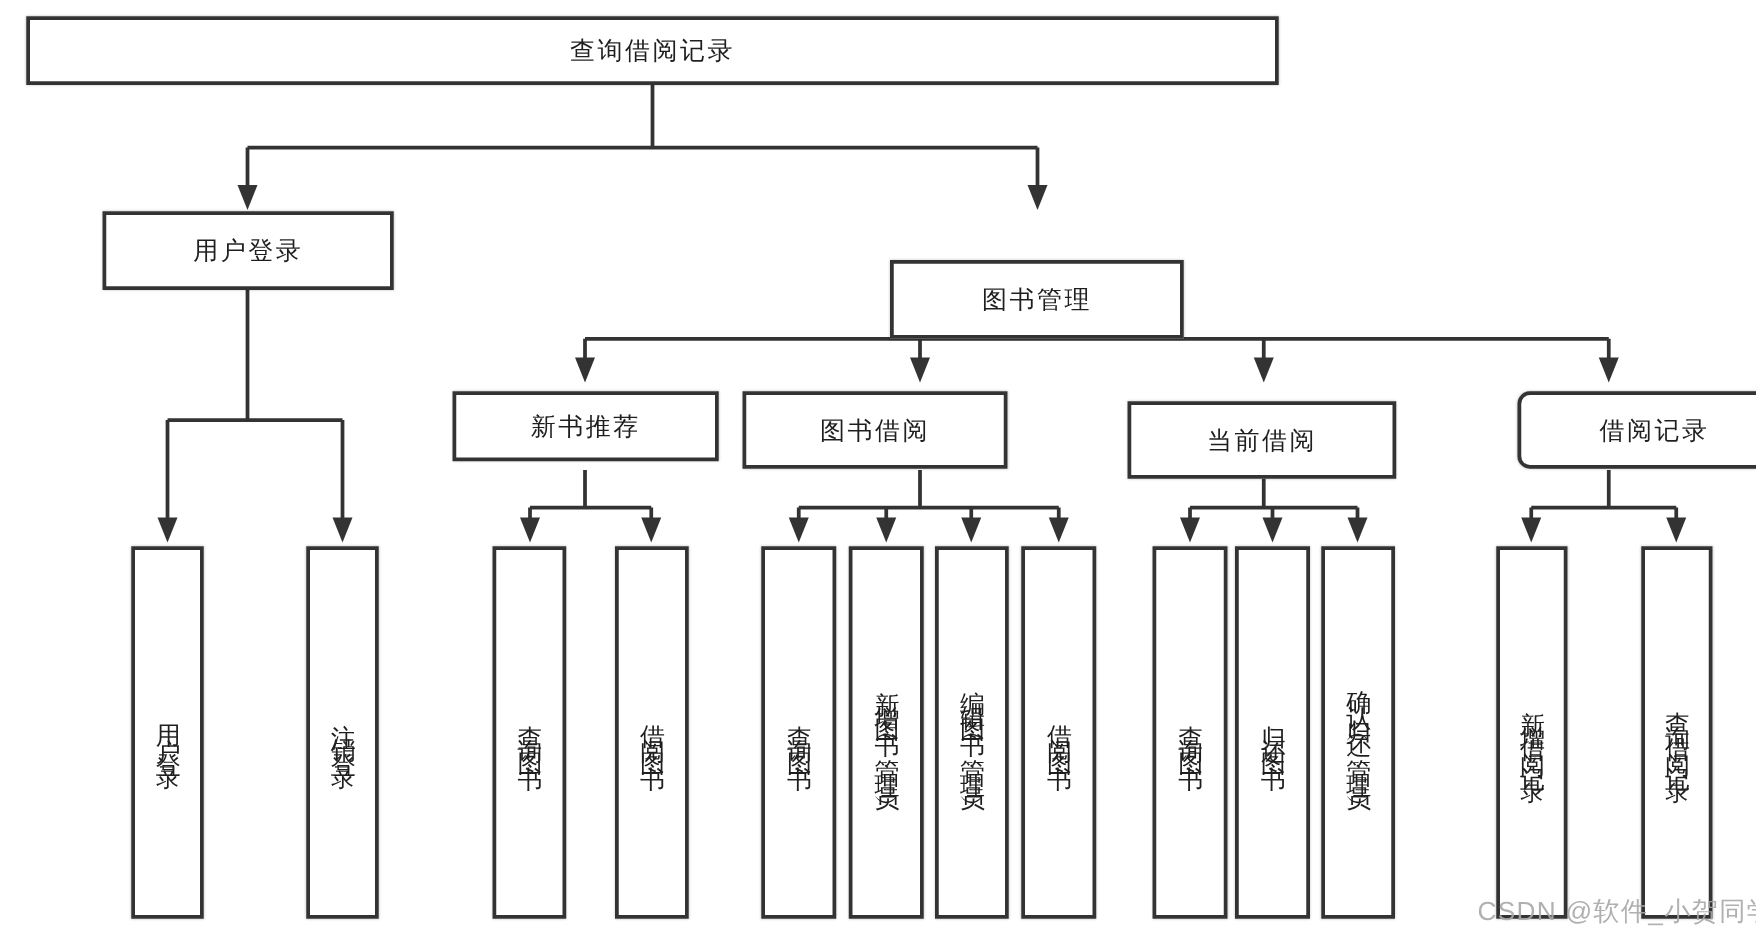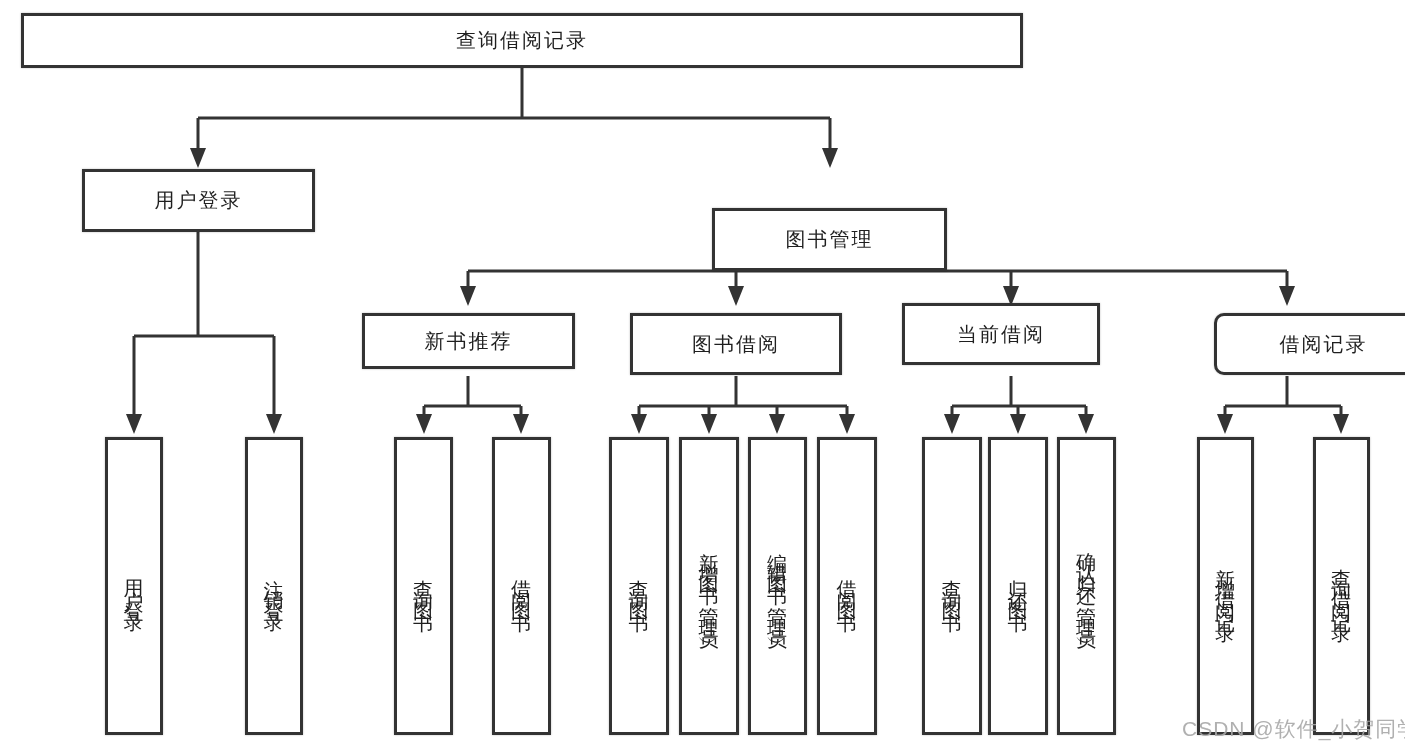--- a/index.html
+++ b/index.html
@@ -98,24 +98,24 @@
   <div class="box h" style="left:82px; top:169px; width:233px; height:63px;">
     <span>用户登录</span>
   </div>
   <div class="box h" style="left:712px; top:169px; width:235px; height:63px;margin-top:39px;">
     <span>图书管理</span>
   </div>
 
   <div class="box h" style="left:362px; top:313px; width:213px; height:56px;">
     <span>新书推荐</span>
   </div>
-  <div class="box h" style="left:630px; top:313px; width:212px; height:62px;">
+  <div class="box h" style="left:594px; top:313px; width:212px; height:62px;">
     <span>图书借阅</span>
   </div>
-  <div class="box h" style="left:902px; top:303px; width:198px; height:62px;">
+  <div class="box h" style="left:902px; top:321px; width:215px; height:62px;">
     <span>当前借阅</span>
   </div>
   <div class="box h" style="left:1214px; top:313px; width:219px; height:62px;border-radius:10px;">
     <span>借阅记录</span>
   </div>
 
   <div class="box v" style="left:105px; top:437px; width:58px; height:298px;">
     <span>用户登录</span>
   </div>
   <div class="box v" style="left:245px; top:437px; width:58px; height:298px;">

